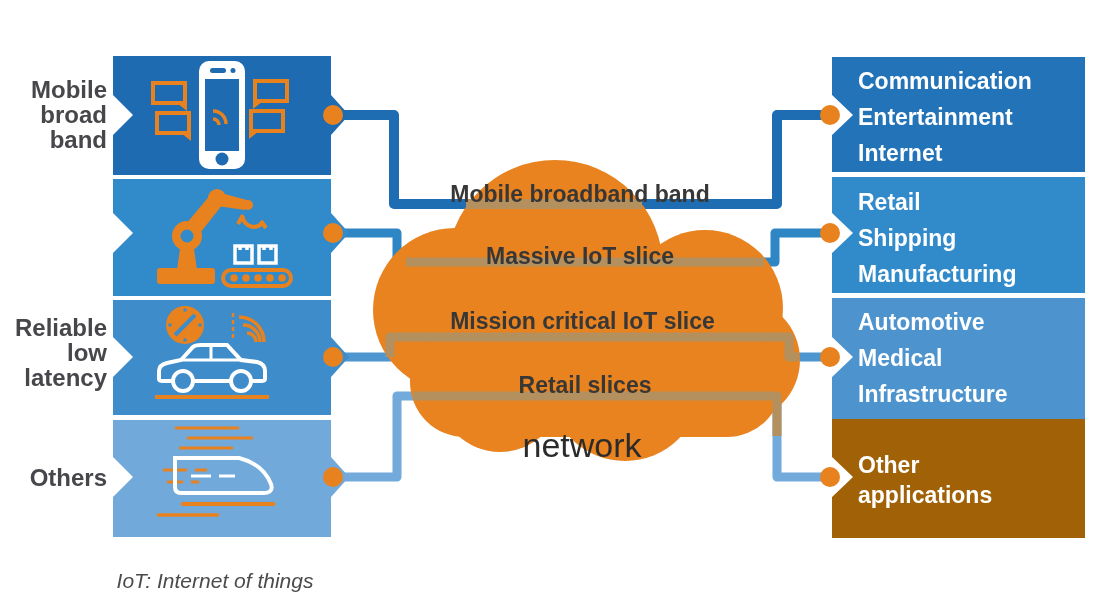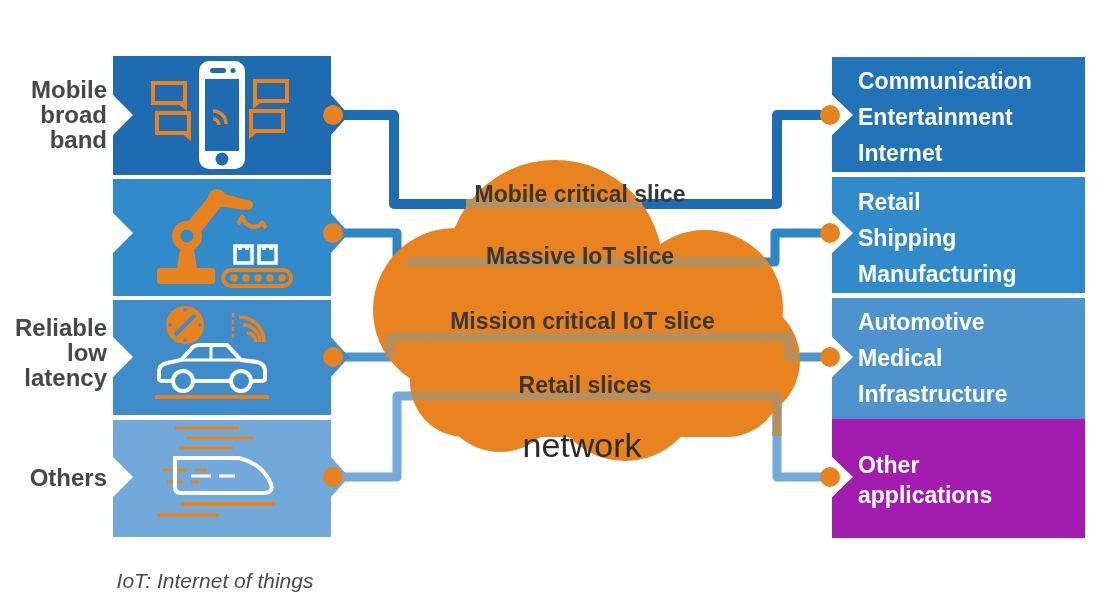--- a/index.html
+++ b/index.html
@@ -24,21 +24,21 @@
   .cat-box.b3{top:300px;height:115px;background:#3e8cc9;}
   .cat-box.b4{top:420px;height:117px;background:#71a9da;}
   .cat-box svg{position:absolute;left:34px;top:3px;}
   .cat-box.b4 svg{top:2px;}
   
   .app-box{position:absolute;left:832px;width:253px;z-index:1;box-sizing:border-box;
     color:#ffffff;font-weight:bold;font-size:23px;line-height:36px;padding-left:26px;}
   .app-box.r1{top:57px;height:115px;background:#2273b8;padding-top:6px;}
   .app-box.r2{top:177px;height:116px;background:#318bcb;padding-top:7px;}
   .app-box.r3{top:298px;height:136px;background:#4d94ce;padding-top:6px;}
-  .app-box.r4{top:419px;height:119px;background:#a21caf;padding-top:31px;line-height:30px;}
+  .app-box.r4{top:419px;height:119px;background:#a16207;padding-top:31px;line-height:30px;}
   .app-text{white-space:pre-line;}
   
   .overlay{position:absolute;left:0;top:0;z-index:2;pointer-events:none;}
   
   .slice-label{
     position:absolute;z-index:3;text-align:center;
     font-size:23px;font-weight:bold;color:#373737;
   }
   .slice-label.s1{left:420px;width:320px;top:181px;}
   .slice-label.s2{left:430px;width:300px;top:243px;}
@@ -235,21 +235,21 @@
         <circle cx="333" cy="233" r="10"></circle>
       <circle cx="333" cy="357" r="10"></circle>
         <circle cx="333" cy="477" r="10"></circle>
       <circle cx="830" cy="115" r="10"></circle>
         <circle cx="830" cy="233" r="10"></circle>
       <circle cx="830" cy="357" r="10"></circle>
         <circle cx="830" cy="477" r="10"></circle>
     </g>
   </svg>
 
-  <div class="slice-label s1">Mobile critical slice</div>
+  <div class="slice-label s1">Mobile broadband band</div>
   <div class="slice-label s2">Massive IoT slice</div>
   <div class="slice-label s3">Mission critical IoT slice</div>
   <div class="slice-label s4">Retail slices</div>
 
   <div class="fiveg">
     <div class="sub">network</div>
   </div>
 
   <div class="footnote">IoT: Internet of things</div>
 

